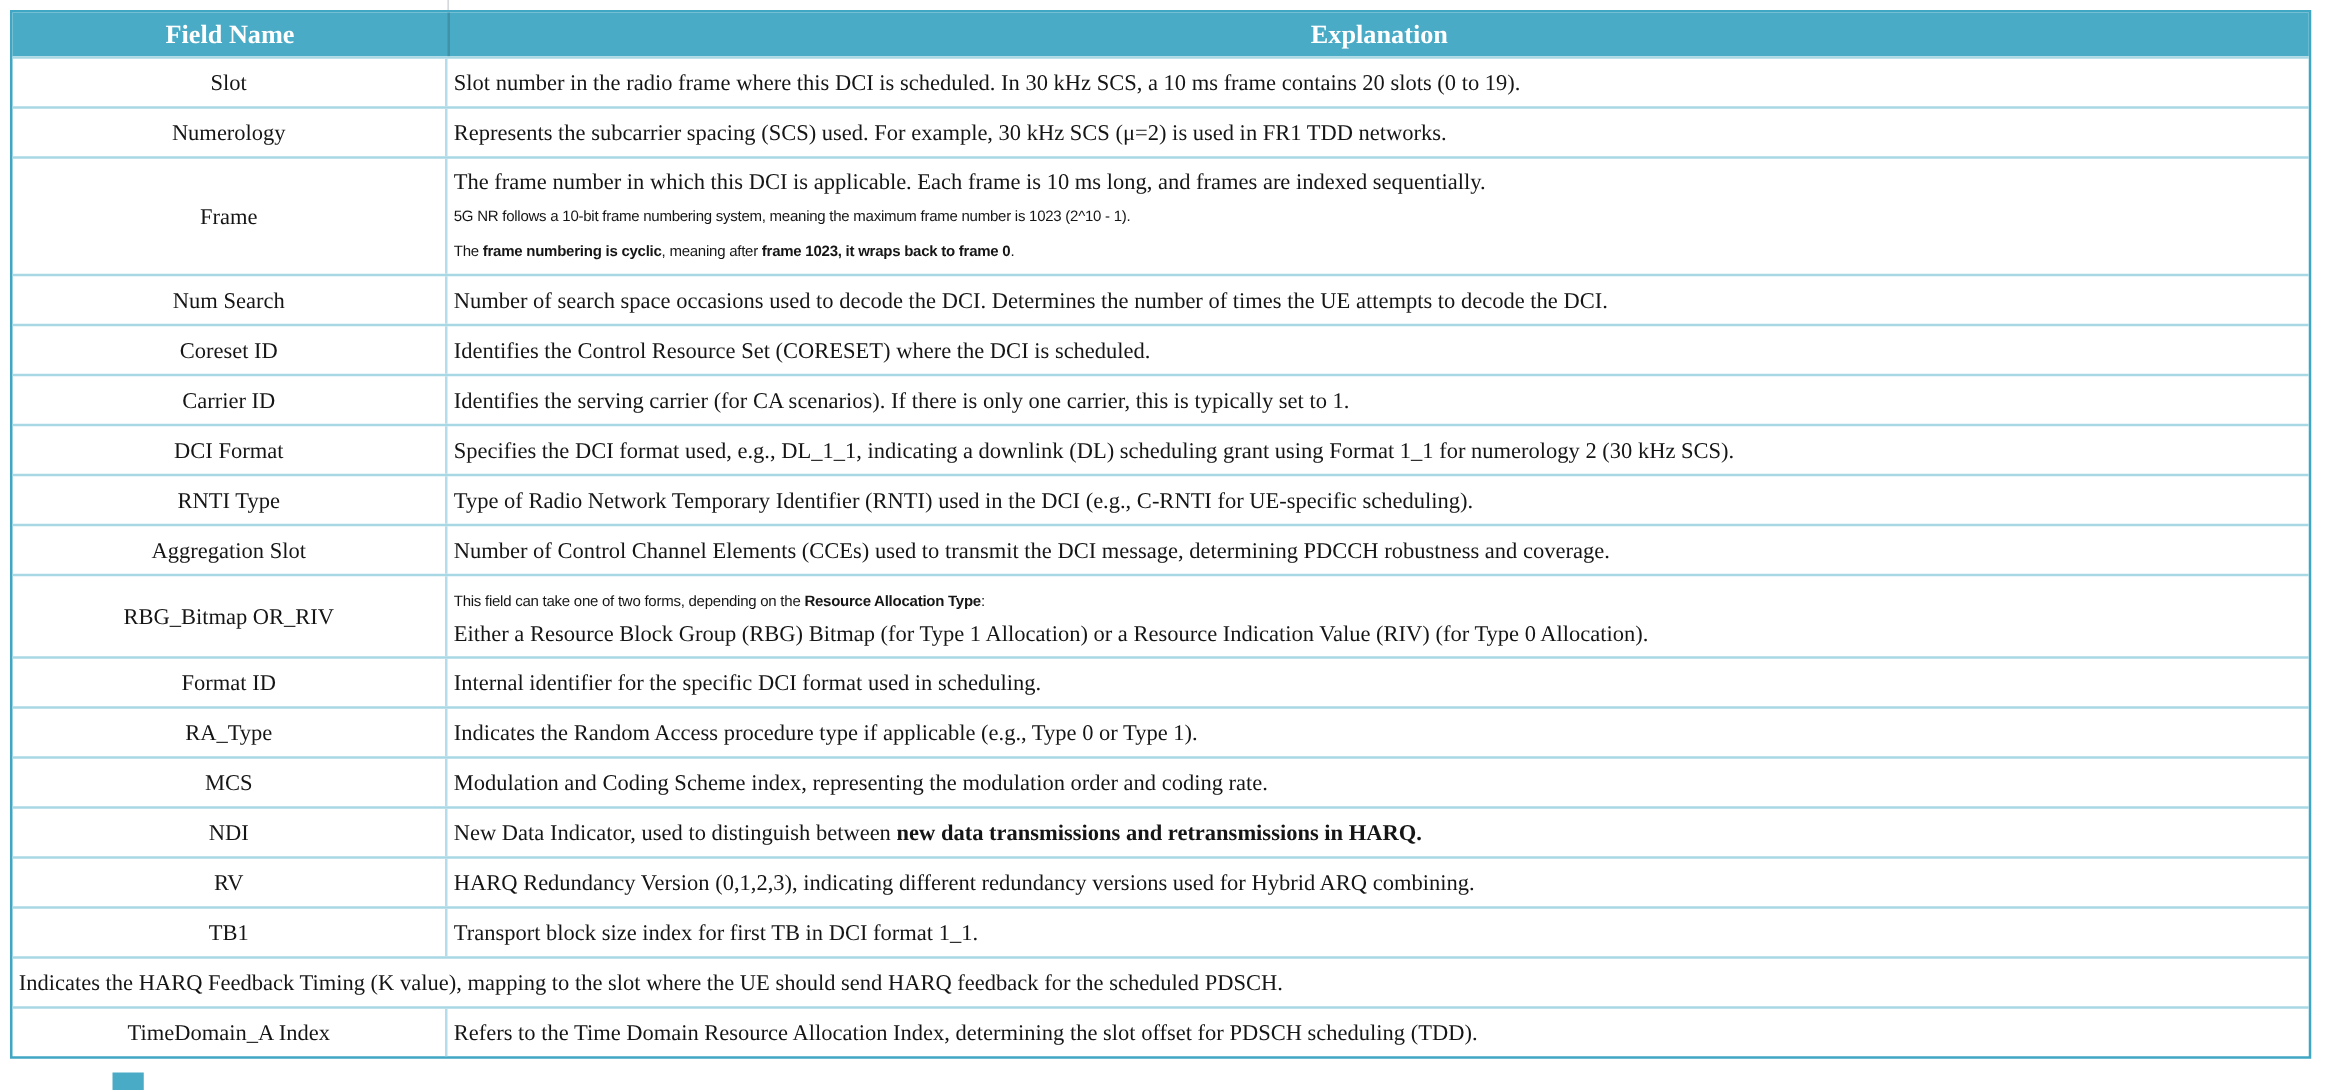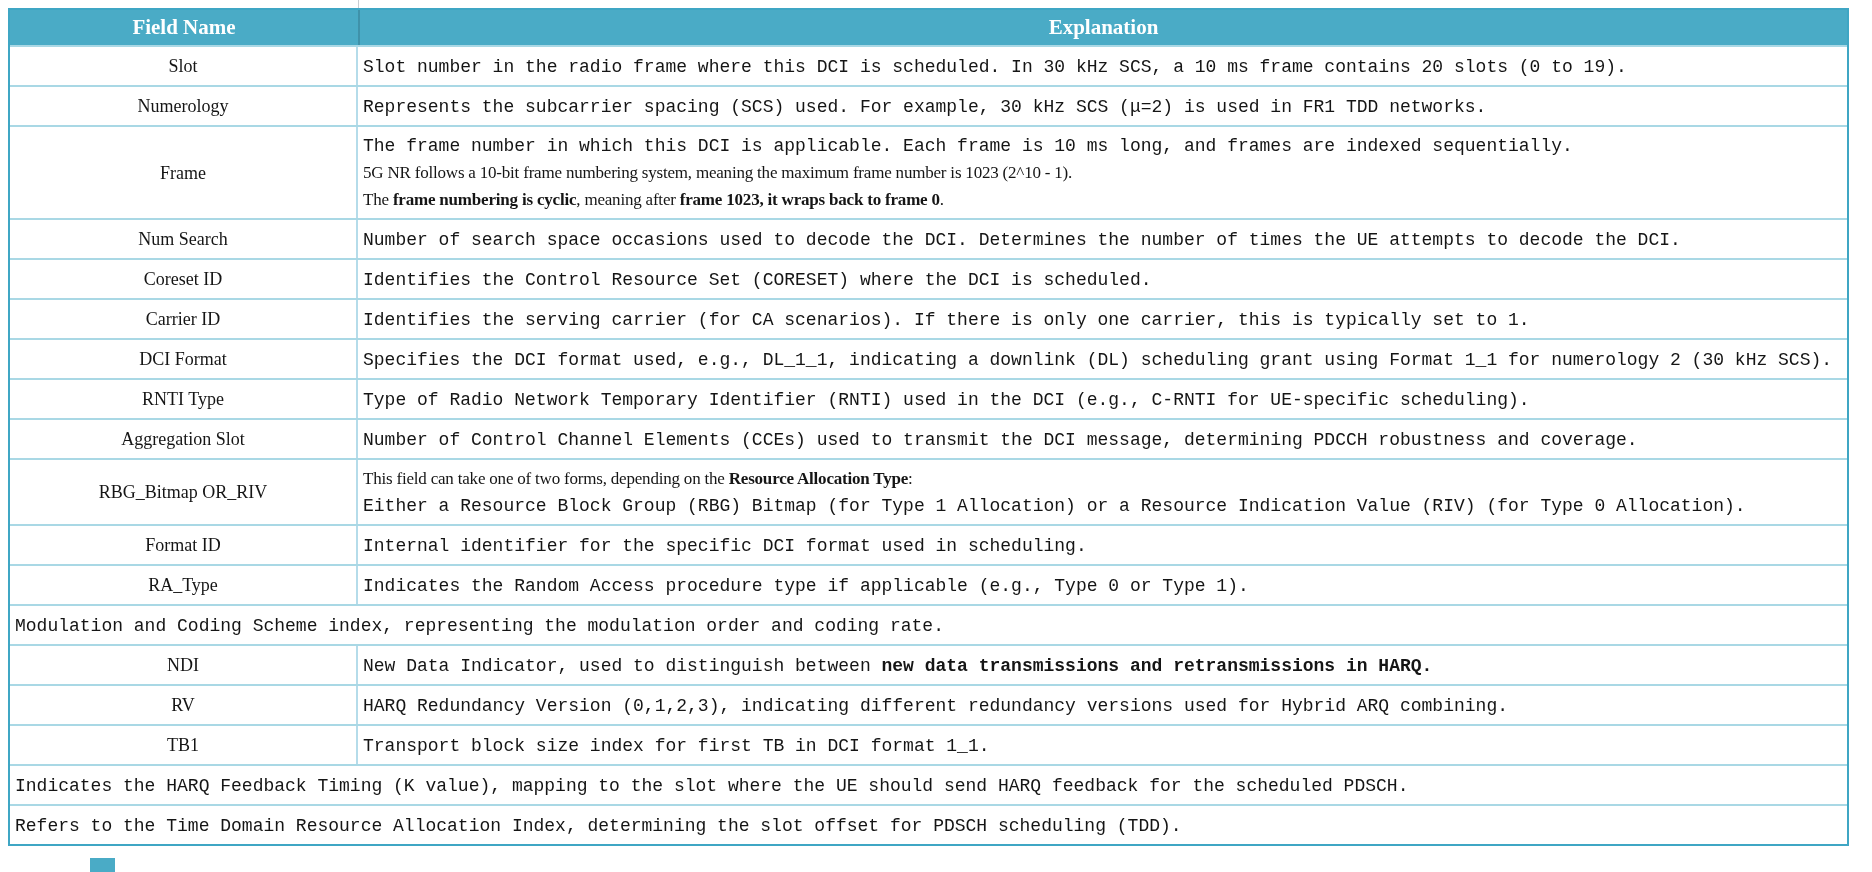--- a/index.html
+++ b/index.html
@@ -74,24 +74,24 @@
   .td.expl {
     flex: 1;
     align-items: flex-start;
     padding-left: 5px;
     padding-right: 4px;
   }
   .line {
     font-size: 18px;
     line-height: 26px;
   }
-  .line span.serif { font-family: Liberation Mono, monospace; }
+  .line span.serif { font-family: Liberation Serif, serif; }
   .line span.sans {
-    font-family: Liberation Serif, serif;
-    font-size: 17px;
+    font-family: Liberation Sans, sans-serif;
+    font-size: 12px;
     letter-spacing: -0.2px;
   }
   .line span.b { font-weight: bold; }
   .top-gridline {
     position: absolute;
     left: 358px;
     top: 0;
     width: 1px;
     height: 9px;
     background: #c8cdd2;
@@ -210,20 +210,23 @@
           </div>
           <div class="tr">
             <div class="td field">
               <div class="field-text">RA_Type</div>
             </div>
             <div class="td expl">
               <div class="line"><span class="serif">Indicates the Random Access procedure type if applicable (e.g., Type 0 or Type 1).</span></div>
             </div>
           </div>
           <div class="tr">
+            <div class="td field">
+              <div class="field-text">MCS</div>
+            </div>
             <div class="td expl">
               <div class="line"><span class="serif">Modulation and Coding Scheme index, representing the modulation order and coding rate.</span></div>
             </div>
           </div>
           <div class="tr">
             <div class="td field">
               <div class="field-text">NDI</div>
             </div>
             <div class="td expl">
               <div class="line"><span class="serif">New Data Indicator, used to distinguish between </span><span class="serif b">new data transmissions and retransmissions in HARQ.</span></div>
@@ -244,20 +247,23 @@
             <div class="td expl">
               <div class="line"><span class="serif">Transport block size index for first TB in DCI format 1_1.</span></div>
             </div>
           </div>
           <div class="tr">
             <div class="td expl">
               <div class="line"><span class="serif">Indicates the HARQ Feedback Timing (K value), mapping to the slot where the UE should send HARQ feedback for the scheduled PDSCH.</span></div>
             </div>
           </div>
           <div class="tr">
+            <div class="td field">
+              <div class="field-text">TimeDomain_A Index</div>
+            </div>
             <div class="td expl">
               <div class="line"><span class="serif">Refers to the Time Domain Resource Allocation Index, determining the slot offset for PDSCH scheduling (TDD).</span></div>
             </div>
           </div>
         </div>
     </div>
   </div>
   <div class="bottom-left-mark"></div>
 </div>
 

